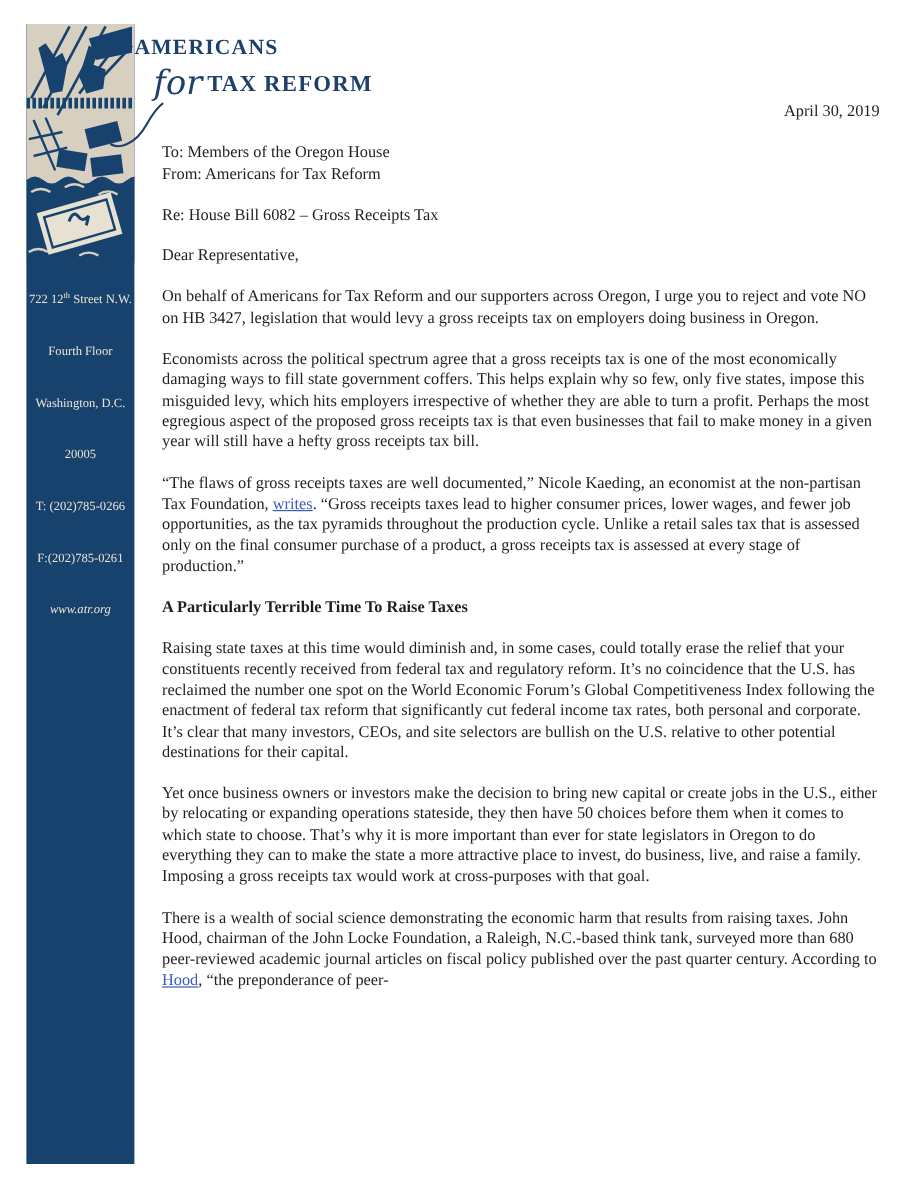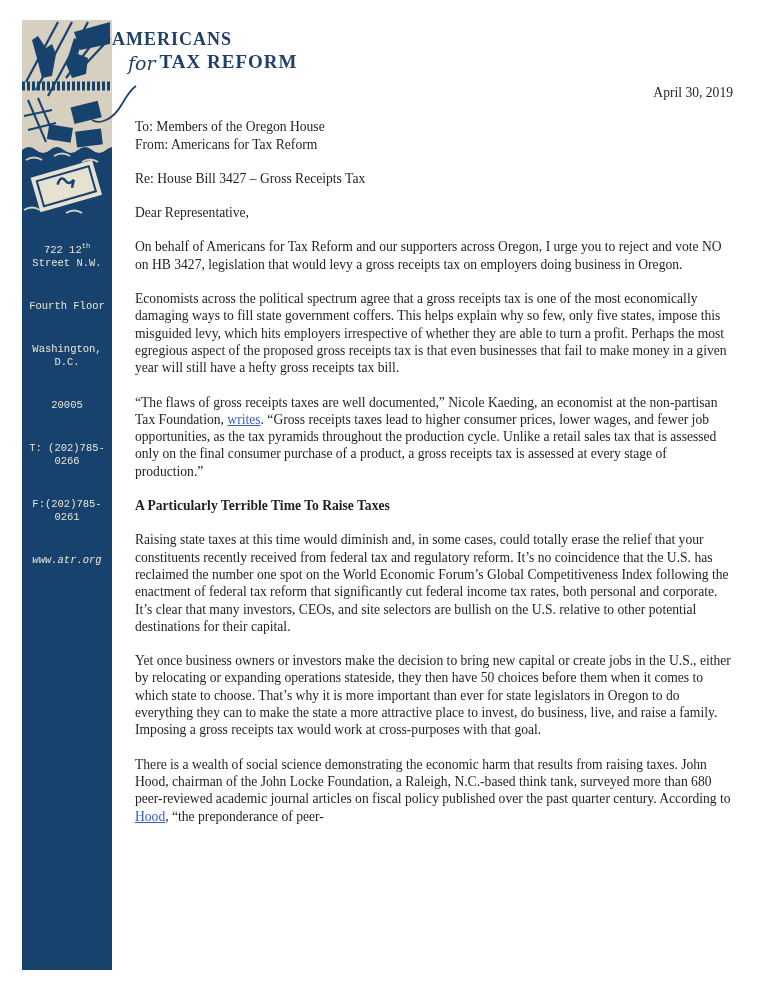--- a/index.html
+++ b/index.html
@@ -10,32 +10,32 @@
   
   .sidebar{
     position:absolute;left:22px;top:20px;width:90px;height:950px;
     background:#17426e;
   }
   .illustration{display:block;width:90px;height:200px;}
   .addr{
     margin-top:20px;text-align:center;color:#ece5d3;
     font-size:10.5px;line-height:13px;
   }
-  .addr-line{margin-bottom:30px;font-family:Liberation Mono, monospace;}
+  .addr-line{margin-bottom:30px;}
   .addr-line sup{font-size:7px;}
   .addr-line.website{font-style:italic;margin-top:17px;}
   
   .logo{position:absolute;left:112px;top:26px;color:#1f4068;}
   .logo-americans{
     font-size:18px;font-weight:bold;letter-spacing:1px;line-height:26px;
   }
   .logo-row2{position:relative;margin-top:-2px;padding-left:16px;white-space:nowrap;}
   .logo-for{
     font-family:"DejaVu Serif", serif;font-style:italic;
-    font-size:19px;position:relative;top:2px;margin-right:4px;
+    font-size:28px;position:relative;top:2px;margin-right:4px;
   }
   .logo-tax{font-size:19px;font-weight:bold;letter-spacing:1px;text-align:right;}
   .logo-swash{position:absolute;left:-22px;top:34px;}
   
   .content{
     position:absolute;left:135px;top:84px;width:598px;
     font-size:13.6px;line-height:17.3px;
   }
   .content p, .content .block{margin:0 0 17px 0;}
   .date-line{text-align:right;}
@@ -107,21 +107,21 @@
 </div>
 
 <div class="content">
   <p class="date-line">April 30, 2019</p>
 
   <div class="block">
     <div>To: Members of the Oregon House</div>
     <div>From: Americans for Tax Reform</div>
   </div>
 
-  <p>Re: House Bill 3427 – Gross Receipts Tax</p>
+  <p>Re: House Bill 6082 – Gross Receipts Tax</p>
 
   <p>Dear Representative,</p>
 
   <p>On behalf of Americans for Tax Reform and our supporters across Oregon, I urge you to reject and vote NO on HB 3427, legislation that would levy a gross receipts tax on employers doing business in Oregon.</p>
 
   <p>Economists across the political spectrum agree that a gross receipts tax is one of the most economically damaging ways to fill state government coffers. This helps explain why so few, only five states, impose this misguided levy, which hits employers irrespective of whether they are able to turn a profit. Perhaps the most egregious aspect of the proposed gross receipts tax is that even businesses that fail to make money in a given year will still have a hefty gross receipts tax bill.</p>
 
   <p><span>“The flaws of gross receipts taxes are well documented,” Nicole Kaeding, an economist at the non-partisan Tax Foundation, </span><a class="doc-link">writes</a><span>. “Gross receipts taxes lead to higher consumer prices, lower wages, and fewer job opportunities, as the tax pyramids throughout the production cycle. Unlike a retail sales tax that is assessed only on the final consumer purchase of a product, a gross receipts tax is assessed at every stage of production.”</span></p>
 
   <div class="letter-heading">A Particularly Terrible Time To Raise Taxes</div>

